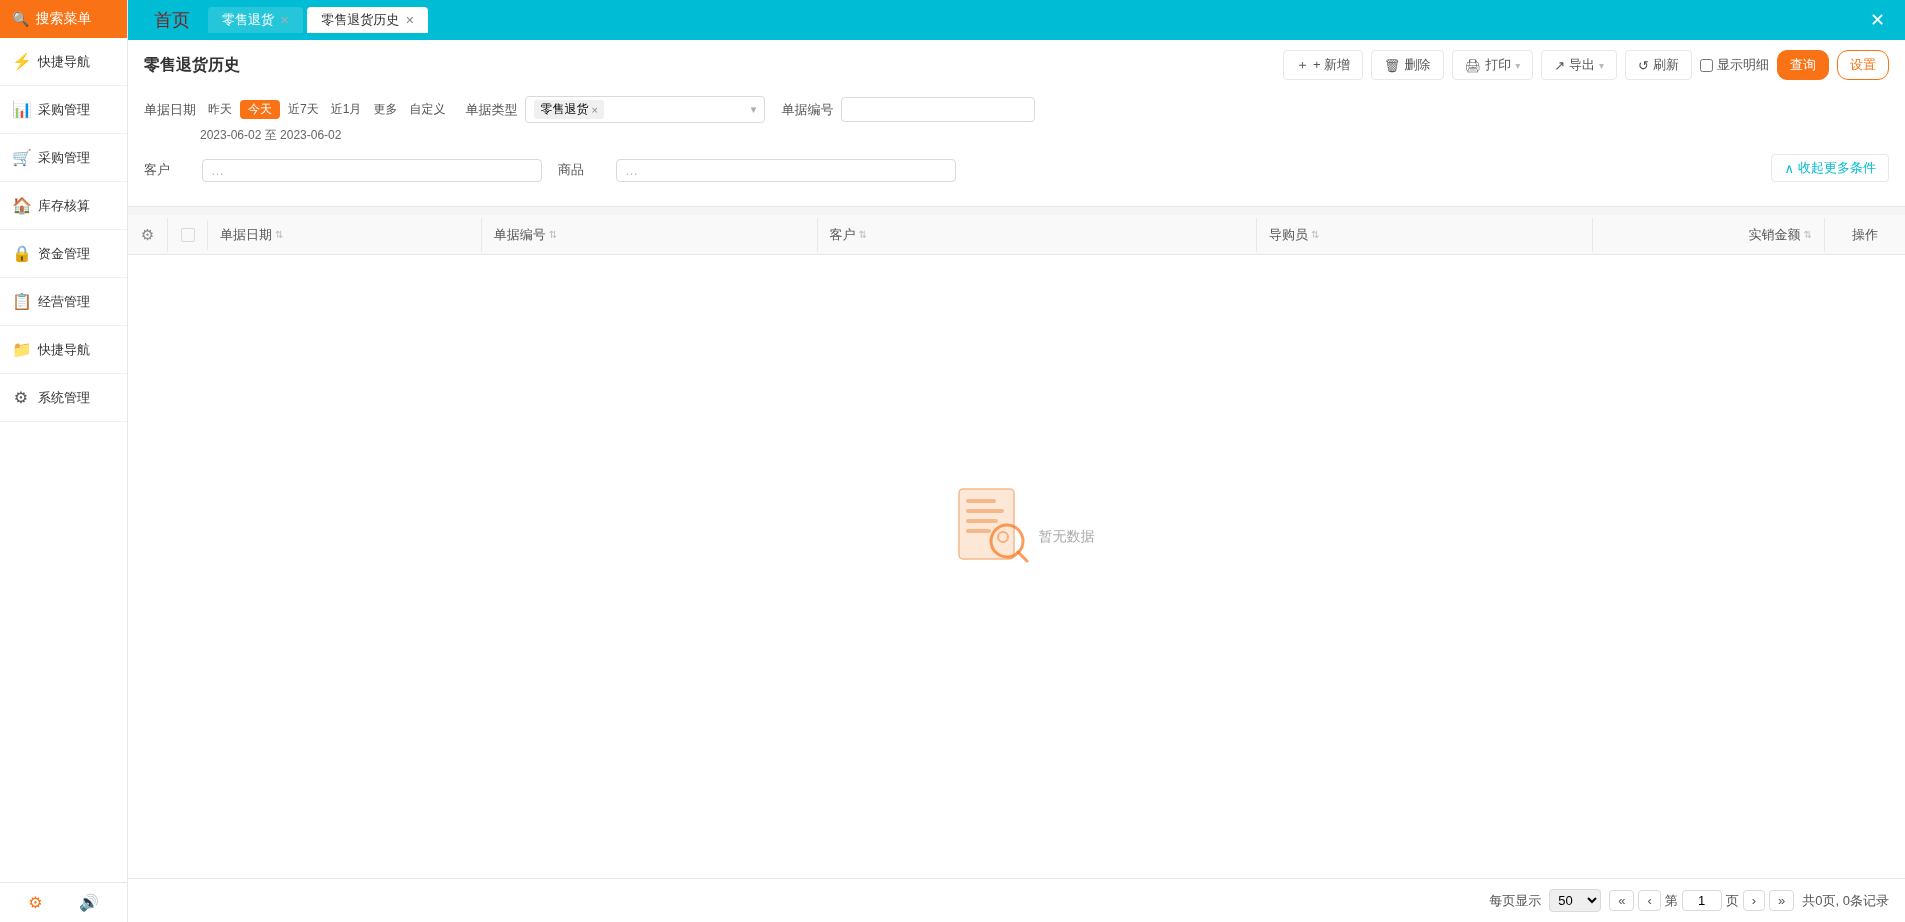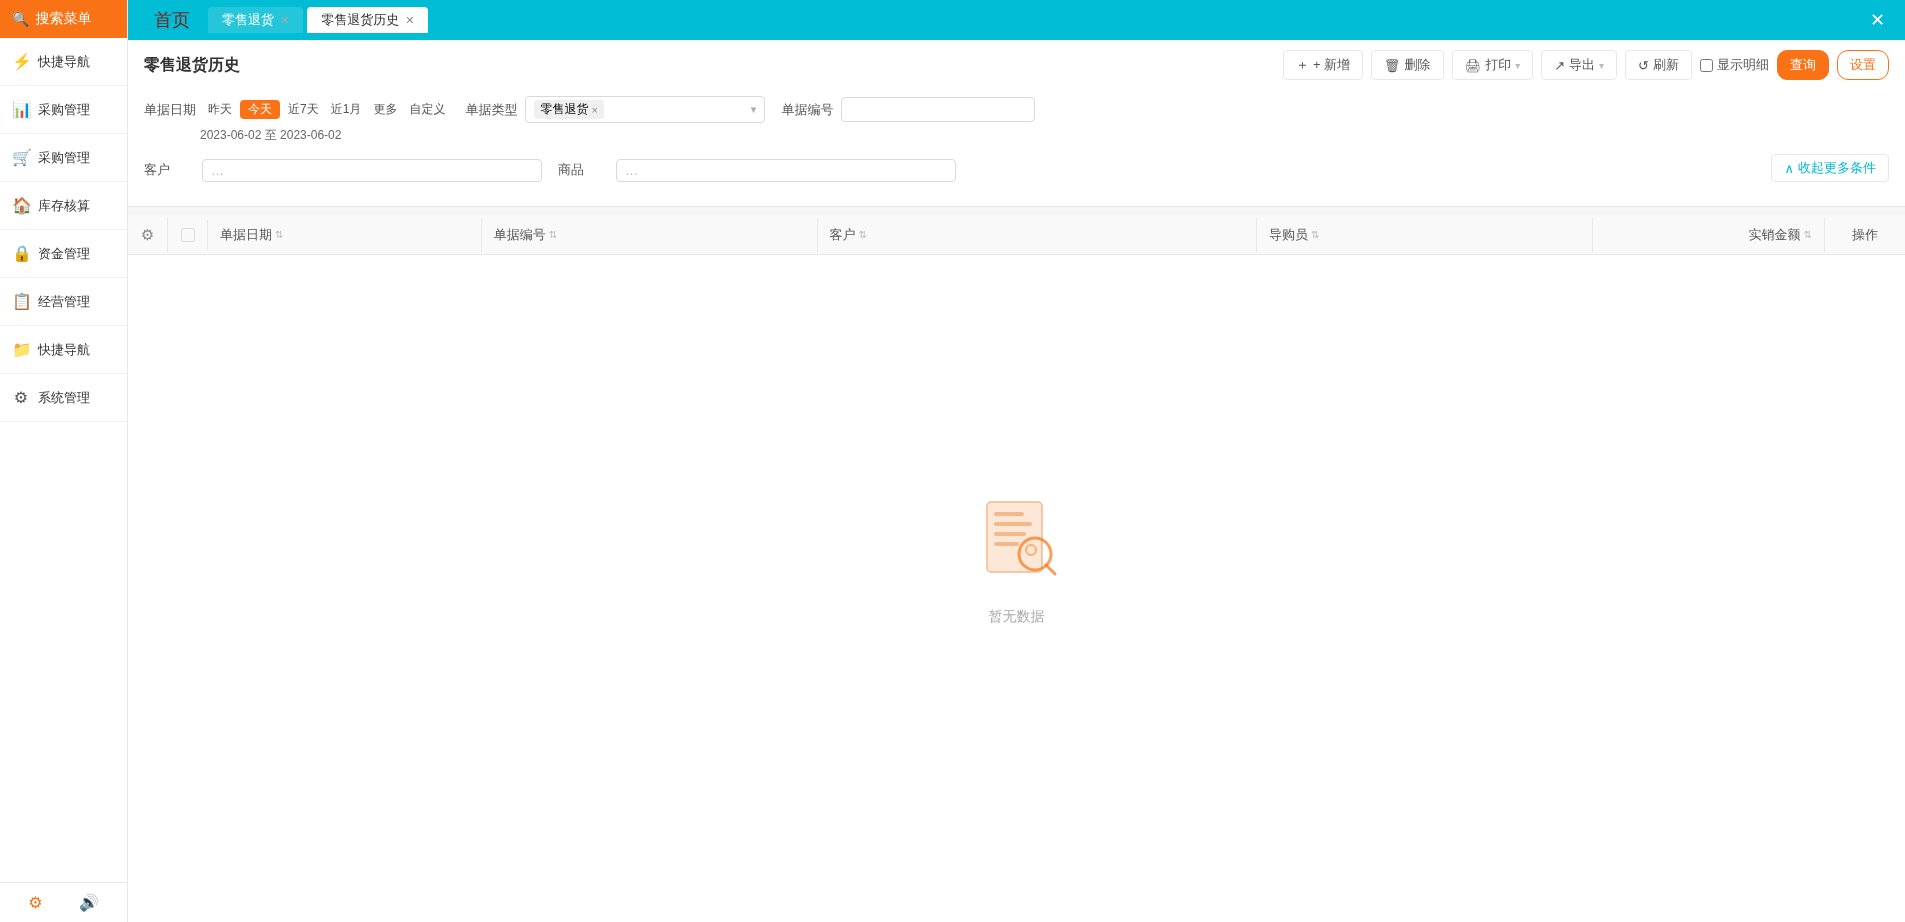--- a/index.html
+++ b/index.html
@@ -279,21 +279,21 @@
       width: 14px; height: 14px;
       border: 1px solid #d9d9d9;
       border-radius: 2px;
       cursor: pointer;
     }
 
     
     .empty-state {
       flex: 1;
       display: flex;
-      flex-direction: column;
+      flex-direction: row;
       align-items: center;
       justify-content: center;
       padding-bottom: 60px;
     }
     .empty-icon {
       width: 100px;
       height: 100px;
       margin-bottom: 16px;
     }
     .empty-text {
@@ -559,16 +559,34 @@
           <rect x="27" y="50" width="25" height="4" rx="2" fill="#f4b88a"></rect>
 
           <circle cx="68" cy="62" r="16" fill="none" stroke="#f97316" stroke-width="3" opacity="0.7"></circle>
           <line x1="79" y1="73" x2="88" y2="82" stroke="#f97316" stroke-width="3" stroke-linecap="round" opacity="0.7"></line>
 
           <circle cx="64" cy="58" r="5" fill="none" stroke="#f97316" stroke-width="2" opacity="0.5"></circle>
         </svg>
         <span class="empty-text">暂无数据</span>
       </div>
 
+      <div class="pagination">
+        <span class="pagination-label">每页显示</span>
+        <select class="pagination-select">
+          <option value="50">50</option>
+          <option value="20">20</option>
+          <option value="100">100</option>
+        </select>
+        <div class="pagination-nav">
+          <button class="pagination-btn">«</button>
+          <button class="pagination-btn">‹</button>
+          <span>第</span>
+          <input class="pagination-input" type="text" value="1" style="">
+          <span>页</span>
+          <button class="pagination-btn">›</button>
+          <button class="pagination-btn">»</button>
+        </div>
+        <span class="pagination-info">共0页, 0条记录</span>
+      </div>
     </div>
 
   </div>
 </div>
 
 </body></html>

